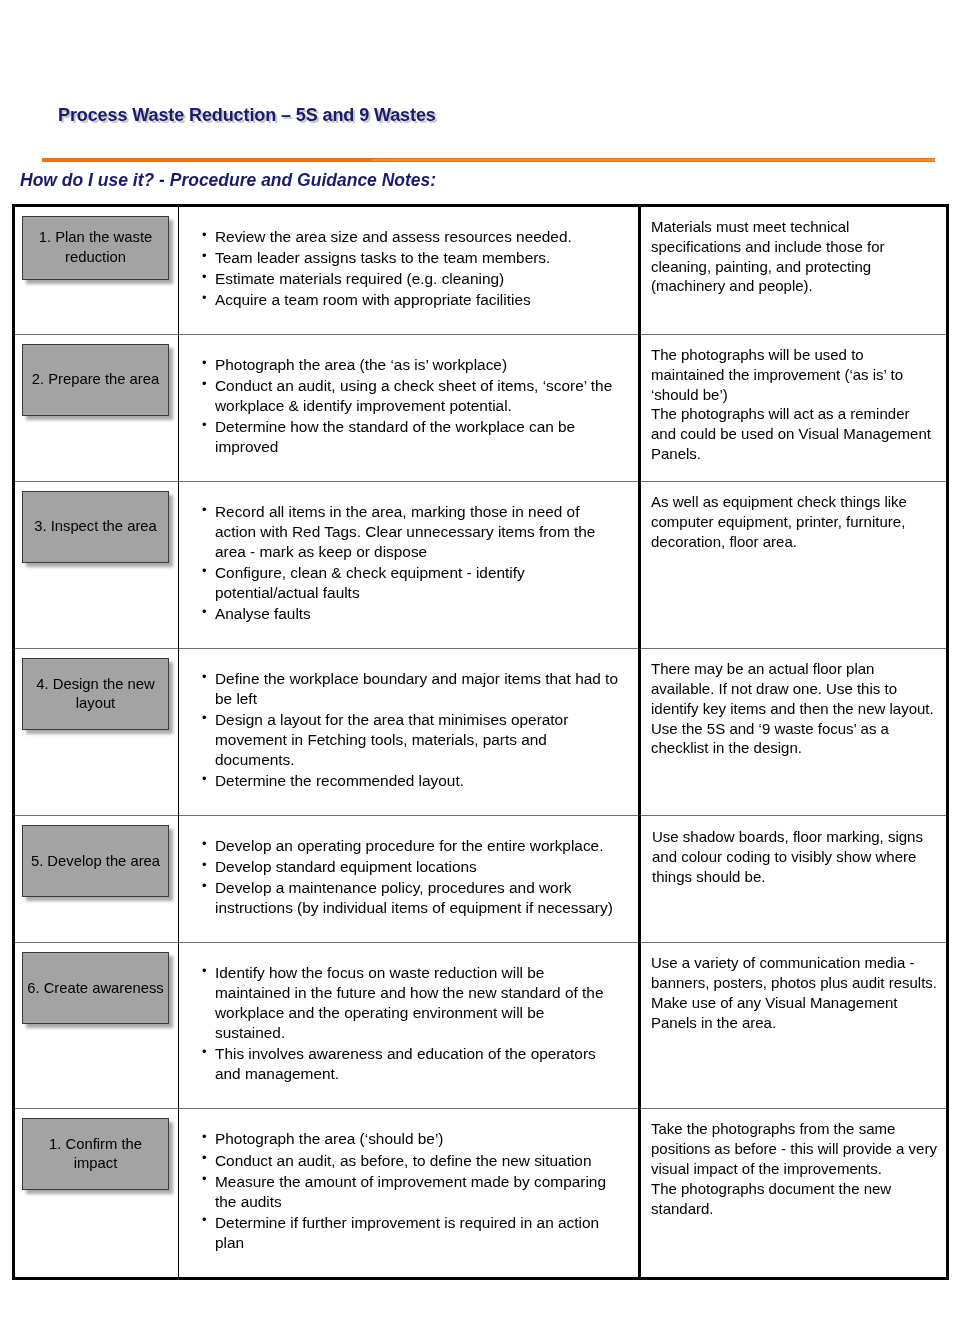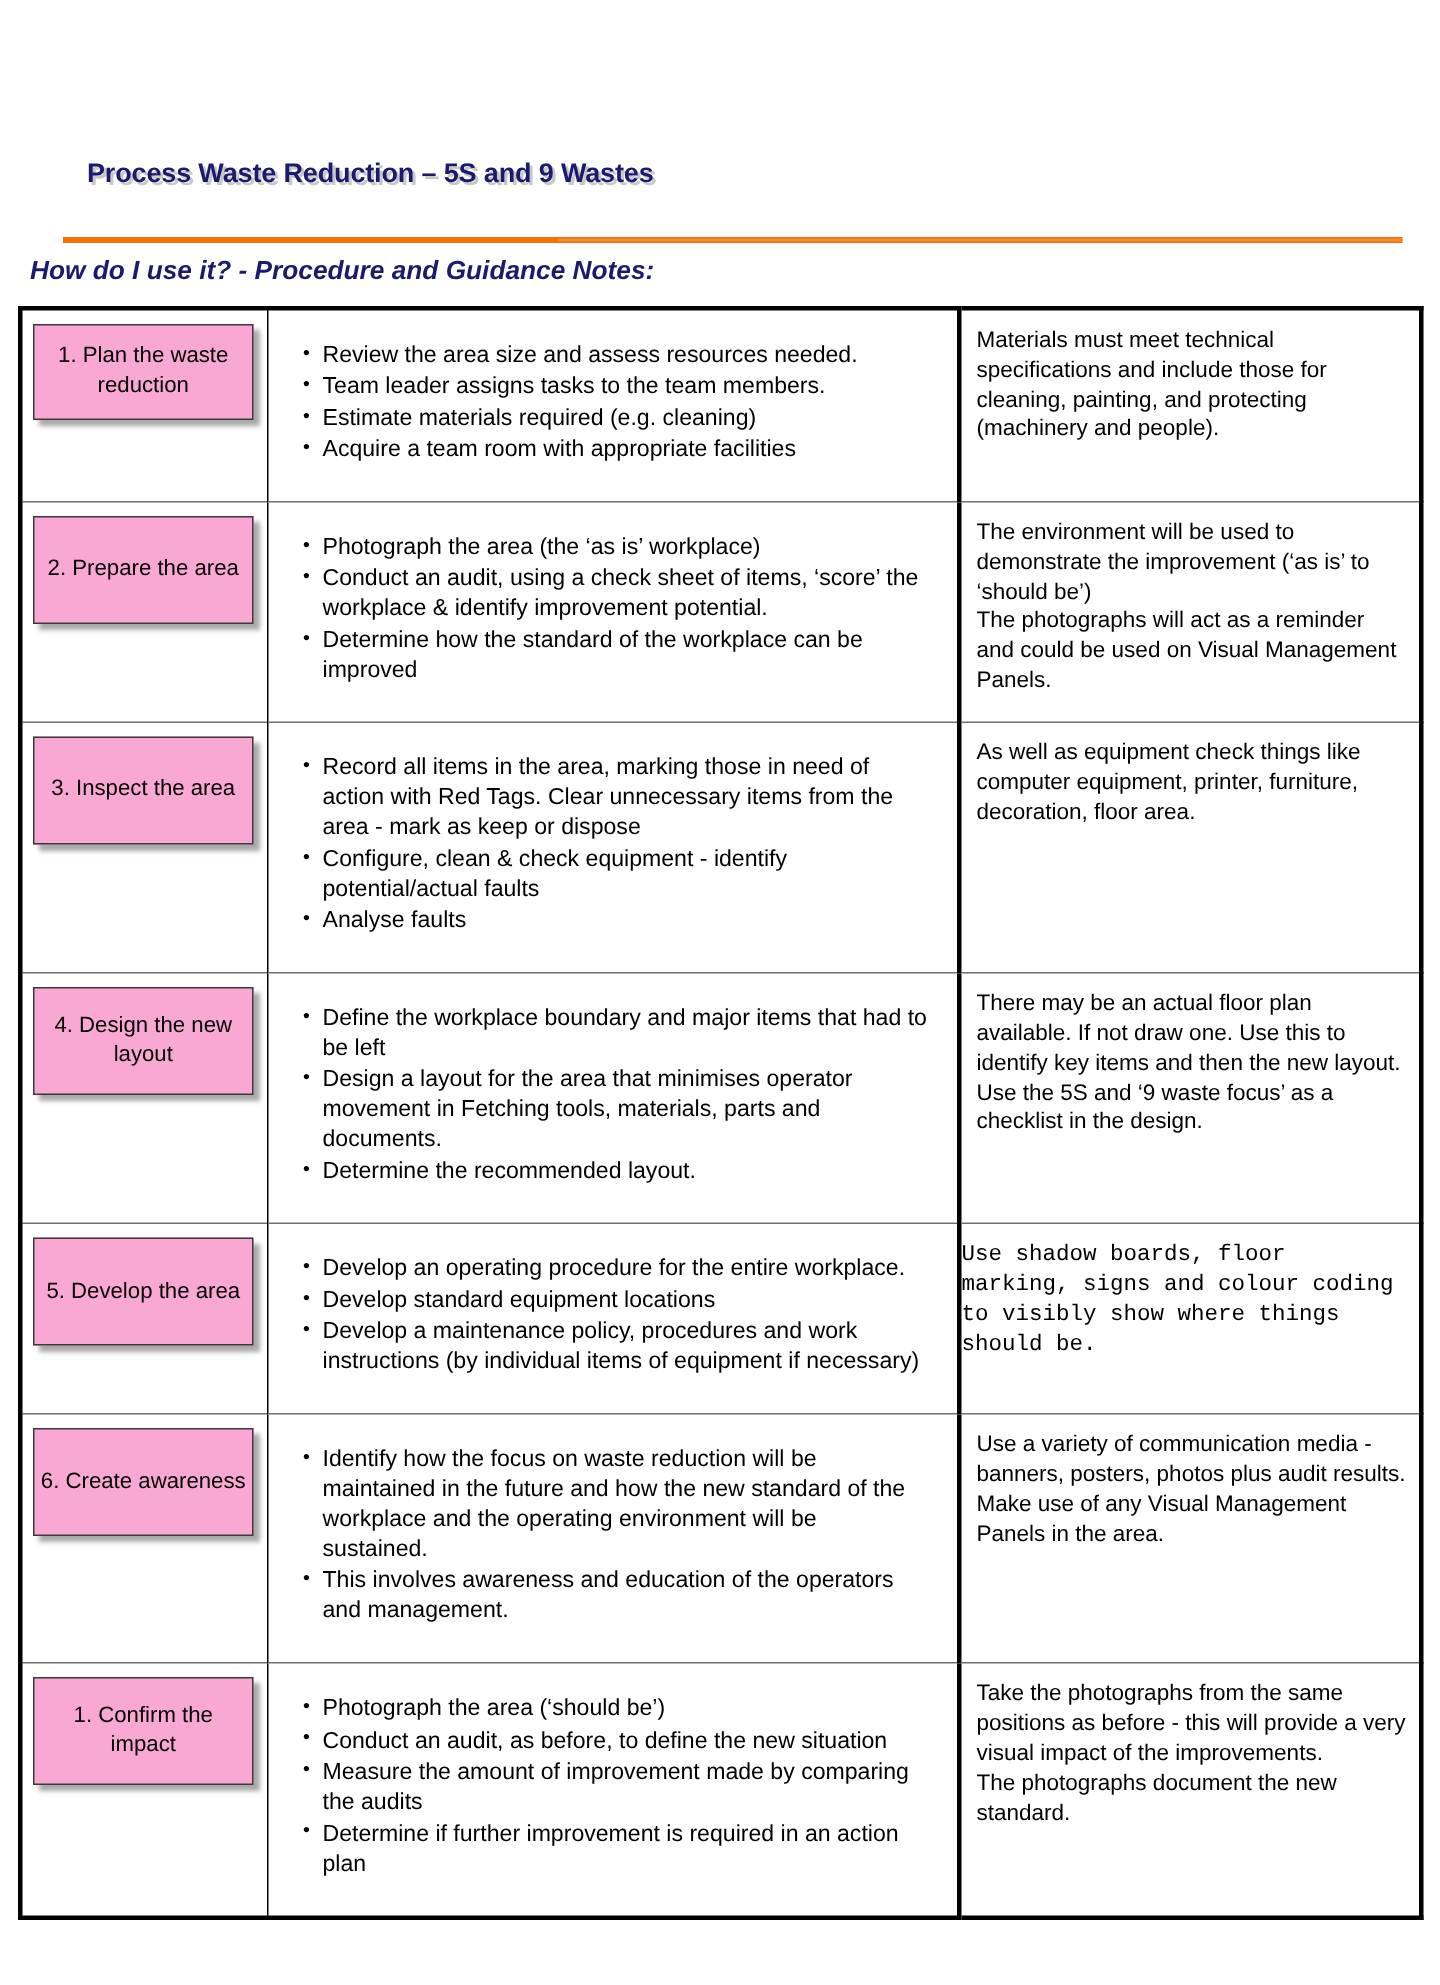--- a/index.html
+++ b/index.html
@@ -96,21 +96,21 @@
 
   
   .step-wrap {
     padding: 9px 6px 14px 7px;
   }
   .step-box {
     width: 147px;
     min-height: 64px;
     box-sizing: border-box;
     border: 1px solid #3a3a3a;
-    background: #f9a8d4;
+    background: #a3a3a3;
     box-shadow: 4px 4px 3px rgba(140,140,140,0.75);
     display: flex;
     align-items: center;
     justify-content: center;
     text-align: center;
     padding: 6px 3px;
     font-size: 14.8px;
     line-height: 1.32;
     color: #000000;
   }
@@ -145,23 +145,22 @@
   .notes-wrap {
     padding: 10px 8px 12px 10px;
     font-size: 15px;
     line-height: 1.32;
     color: #000000;
   }
   .notes-wrap p {
     margin: 0;
   }
   .notes-wrap.indented {
-    padding-left: 0;
+    padding-left: 11px;
     padding-top: 11px;
-    font-family: Liberation Mono, monospace;
   }
 </style>
 </head>
 <body>
 
 <div id="header">
   <div id="doc-title">Process Waste Reduction – 5S and 9 Wastes</div>
   <div id="title-rule"></div>
   <div id="doc-subtitle">How do I use it? - Procedure and Guidance Notes:</div>
 </div>
@@ -202,21 +201,21 @@
         <div class="actions-wrap">
           <ul class="bullets">
             <li>Photograph the area (the ‘as is’ workplace)</li>
             <li>Conduct an audit, using a check sheet of items, ‘score’ the workplace &amp; identify improvement potential.</li>
             <li>Determine how the standard of the workplace can be improved</li>
           </ul>
         </div>
       </td>
       <td class="col-notes">
         <div class="notes-wrap">
-          <p>The environment will be used to demonstrate the improvement (‘as is’ to ‘should be’)</p>
+          <p>The photographs will be used to maintained the improvement (‘as is’ to ‘should be’)</p>
           <p>The photographs will act as a reminder and could be used on Visual Management Panels.</p>
         </div>
       </td>
     </tr>
 
     <tr>
       <td class="col-step">
         <div class="step-wrap">
           <div class="step-box tall">3. Inspect the area</div>
         </div>

